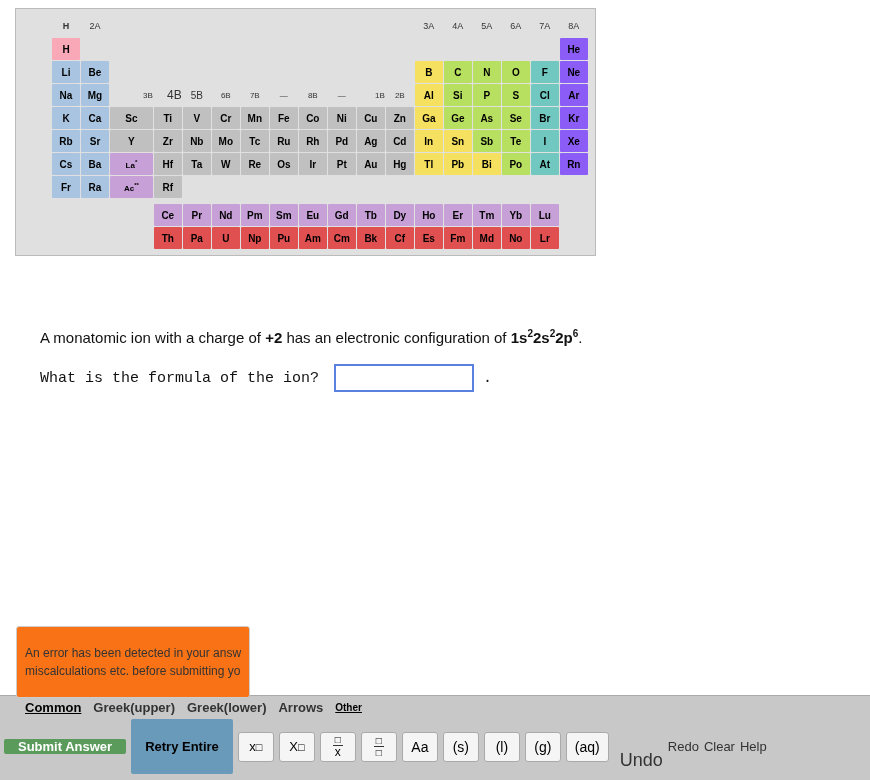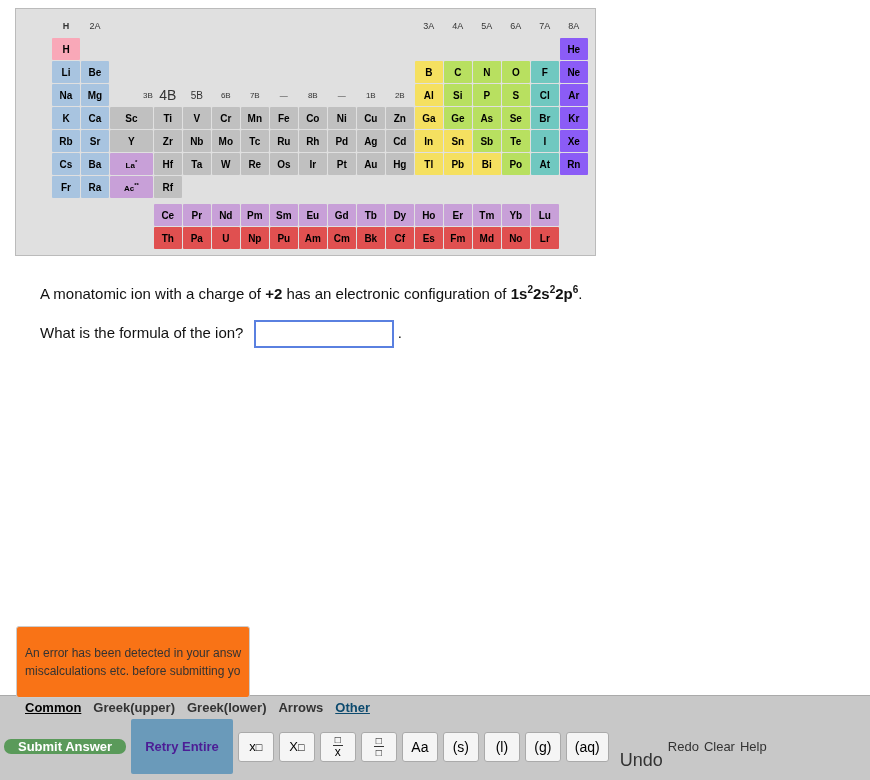--- a/index.html
+++ b/index.html
@@ -26,20 +26,21 @@
     
     .questions {
       padding: 18px 25px 0 25px;
     }
 
     .q-line {
       margin-bottom: 14px;
       font-size: 15px;
       line-height: 1.5;
       color: #111;
+      margin-top: 44px;
     }
 
     .q-line sup {
       font-size: 10px;
     }
 
     .bold { font-weight: bold; }
 
     .inline-select {
       display: inline-block;
@@ -187,28 +188,28 @@
         <td class="c-lime">O</td>
         <td class="c-teal">F</td>
         <td class="c-orange">Ne</td>
       </tr>
 
       <tr>
         <td class="empty"></td>
         <td class="c-blue">Na</td>
         <td class="c-blue">Mg</td>
         <td class="hdr" style="font-size:8px;padding-left:33px;">3B</td>
-        <td class="hdr" style="font-size:14px;">4B</td>
+        <td class="hdr" style="font-size:12px;text-align:right;">4B</td>
         <td class="hdr" style="font-size:10px;">5B</td>
         <td class="hdr" style="font-size:8px;">6B</td>
         <td class="hdr" style="font-size:8px;">7B</td>
         <td class="hdr" style="font-size:8px;">—</td>
         <td class="hdr" style="font-size:8px;">8B</td>
         <td class="hdr" style="font-size:8px;">—</td>
-        <td class="hdr" style="font-size:8px;">1B</td>
+        <td class="hdr" style="font-size:8px;text-align:right;">1B</td>
         <td class="hdr" style="font-size:8px;">2B</td>
         <td class="c-yellow">Al</td>
         <td class="c-lime">Si</td>
         <td class="c-lime">P</td>
         <td class="c-lime">S</td>
         <td class="c-teal">Cl</td>
         <td class="c-orange">Ar</td>
       </tr>
 
       <tr>
@@ -352,21 +353,21 @@
 
   
   <div class="questions">
 
     <div class="q-line">
       <span>A monatomic ion with a charge of </span><span class="bold">+2</span><span> has an electronic configuration of </span><span class="bold">1s<sup>2</sup>2s<sup>2</sup>2p<sup>6</sup></span><span>.</span>
     </div>
 
 
 
-    <div class="q-line" style="margin-top:8px;">
+    <div class="q-line" style="margin-top:8px;font-family:Liberation Mono, monospace;">
       <span>What is the formula of the ion?</span>
       <span style="margin-left:6px; display:inline-block; border:2px solid #5a80e0; min-width:140px; height:28px; vertical-align:middle; background:#fff;"></span>
       <span>.</span>
     </div>
   </div>
 
 </div>
 
 <div style="position:fixed; bottom:0; left:0; right:0;">
 
@@ -375,27 +376,27 @@
     <div>miscalculations etc. before submitting yo</div>
   </div>
 
   <div style="background:#c8c8c8; border-top:1px solid #aaa;">
 
     <div style="display:flex; align-items:center; padding:4px 330px 0 4px; gap:12px;">
       <span style="font-size:13px; font-weight:bold; text-decoration:underline; cursor:pointer; color:#000;margin-left:21px;">Common</span>
       <span style="font-size:13px; font-weight:bold; cursor:pointer; color:#333;">Greek(upper)</span>
       <span style="font-size:13px; font-weight:bold; cursor:pointer; color:#333;">Greek(lower)</span>
       <span style="font-size:13px; font-weight:bold; cursor:pointer; color:#333;">Arrows</span>
-      <span style="font-size:13px; font-weight:bold; cursor:pointer; color:#0c4a6e;text-decoration:underline;">Other</span>
+      <span style="font-size:10px; font-weight:bold; cursor:pointer; color:#000000;text-decoration:underline;">Other</span>
     </div>
 
     <div style="display:flex; align-items:center; padding:4px 4px 6px 4px; gap:5px;">
 
-      <button class="btn-submit" style="background:#5a9a5a; color:#fff; border:none; padding:0 14px; font-size:13px; font-weight:bold; cursor:pointer; border-radius:7px;">Submit Answer</button>
-      <button class="btn-retry" style="background:#6a9aba; color:#4c1d95; border:none; padding:20px 14px; font-size:13px; font-weight:bold; cursor:pointer; border-radius:2px;">Retry Entire</button>
+      <button class="btn-submit" style="background:#5a9a5a; color:#fff; border:none; padding:0 14px; font-size:13px; font-weight:bold; cursor:pointer; border-radius:2px;">Submit Answer</button>
+      <button class="btn-retry" style="background:#6a9aba; color:#000000; border:none; padding:20px 14px; font-size:13px; font-weight:bold; cursor:pointer; border-radius:2px;">Retry Entire</button>
 
       <button class="sym-btn" style="font-size:13px;">x<sup>□</sup></button>
       <button class="sym-btn" style="font-size:13px;">X<sub>□</sub></button>
       <button class="sym-btn" style="font-size:12px;">
         <span style="display:inline-flex;flex-direction:column;align-items:center;line-height:1;">
           <span style="border-bottom:1px solid #333;padding:0 2px;font-size:10px;">□</span>
           <span style="font-size:12px;">x</span>
         </span>
       </button>
       <button class="sym-btn" style="font-size:12px;">

